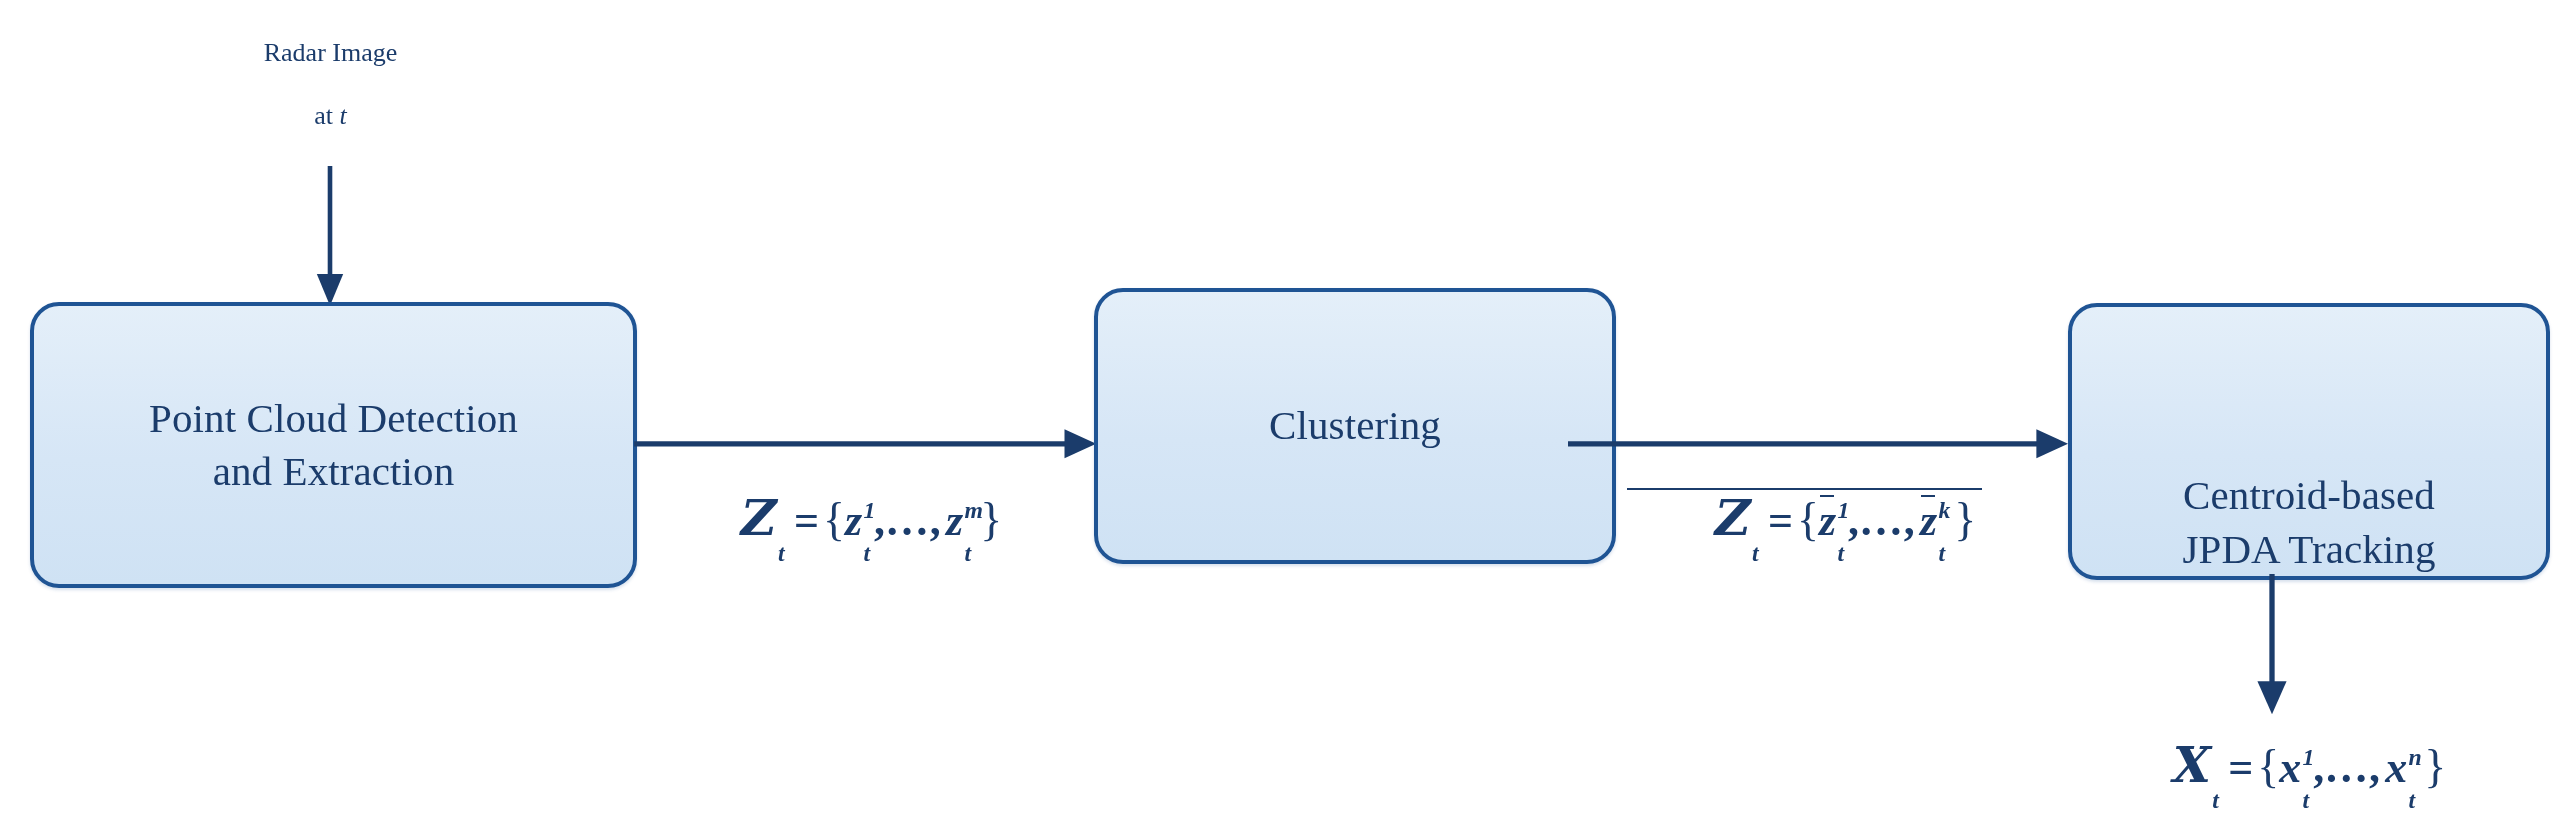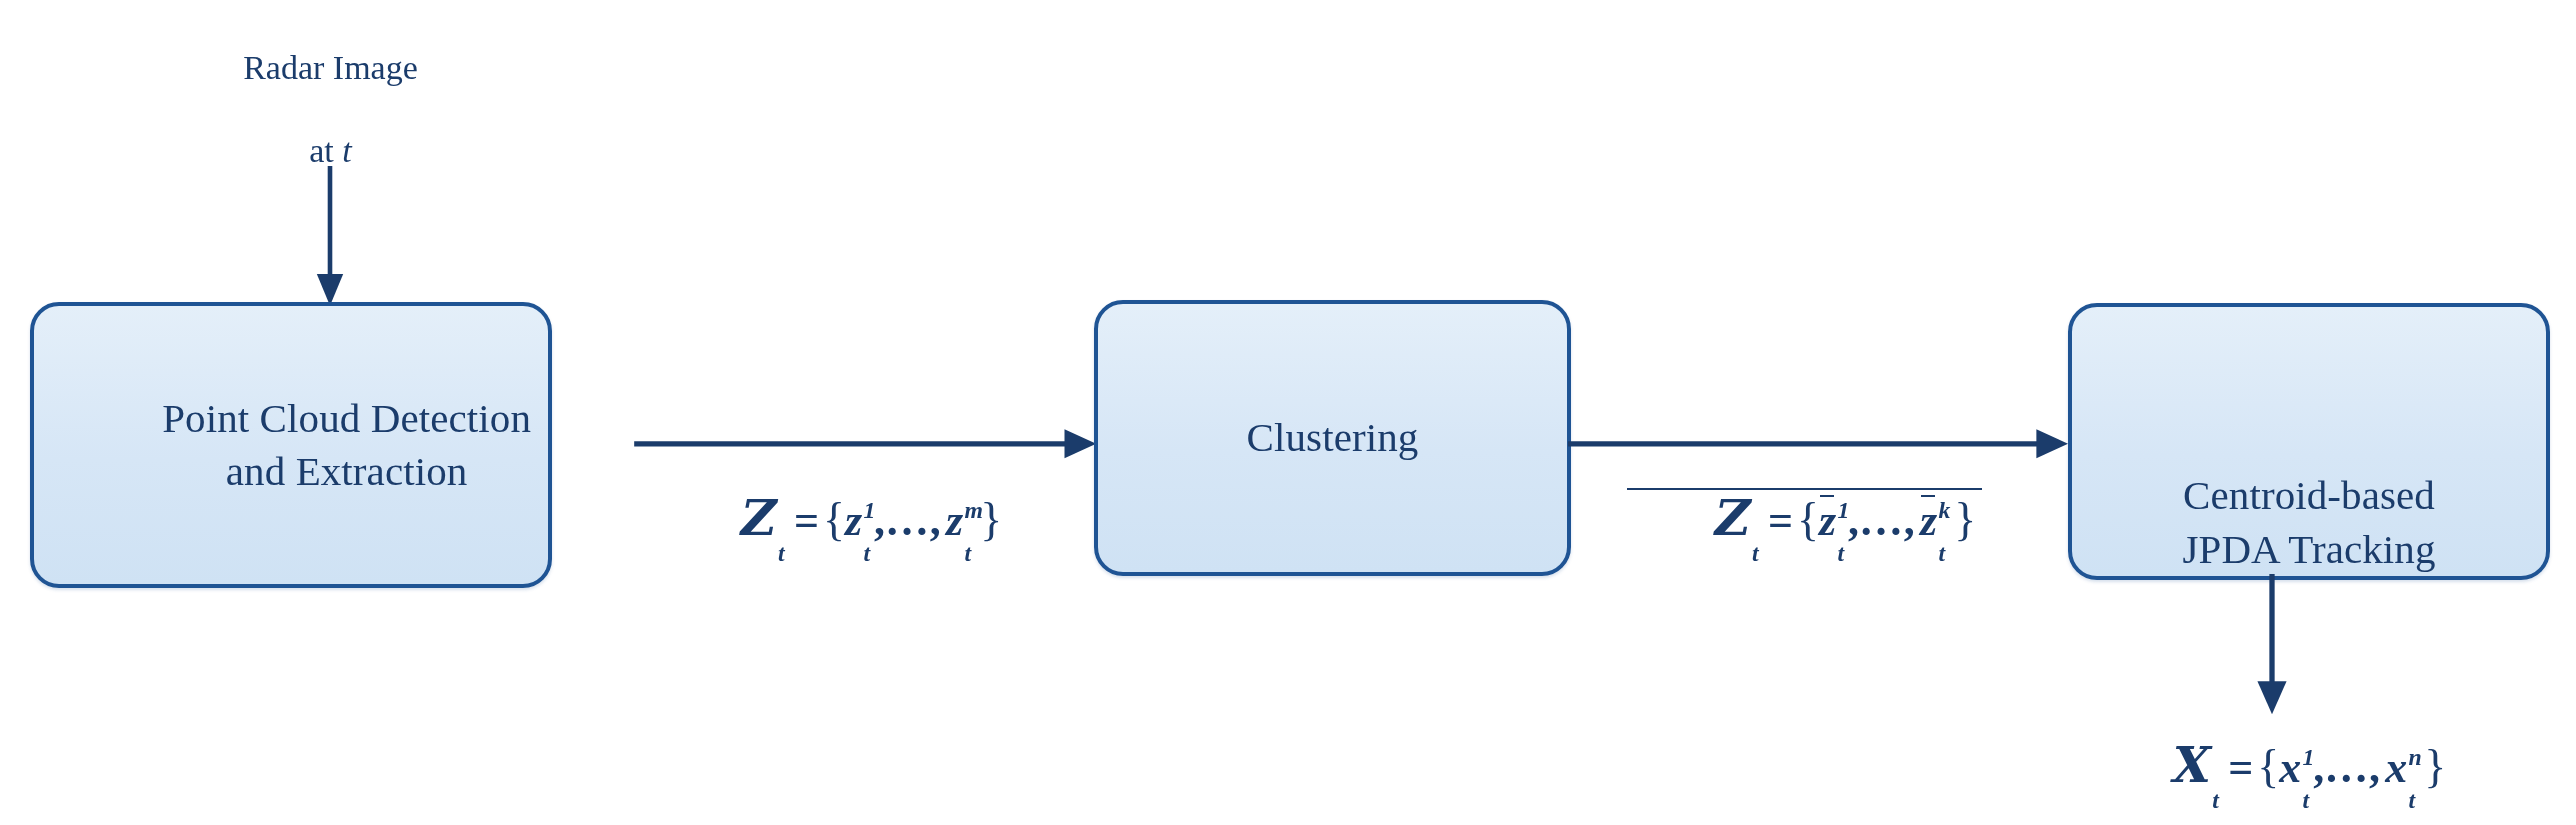--- a/index.html
+++ b/index.html
@@ -33,37 +33,37 @@
   }
   .proc-label {
     color: #1b3c6b;
     font-size: 41px;
     line-height: 1.30;
     letter-spacing: 0.1px;
     padding: 0 17px;
     white-space: pre-line;
   }
 
-  #box-detection { left: 30px;   top: 302px; width: 522px;  height: 286px; justify-content: flex-end; }
-  #box-clustering{ left: 1094px; top: 300px; width: 477px;  height: 276px; align-items: center; }
+  #box-detection { left: 30px;   top: 302px; width: 607px;  height: 286px; }
+  #box-clustering{ left: 1094px; top: 288px; width: 522px;  height: 276px; align-items: center; }
   #box-tracking  { left: 2068px; top: 303px; width: 482px;  height: 277px; align-items: flex-end; }
 
   
   .plain-label {
     position: absolute;
     color: #1b3c6b;
     text-align: center;
     line-height: 1.22;
     white-space: pre-line;
   }
   #label-radar-image {
     left: 172px;
     top: 5.3px;
     width: 317px;
-    font-size: 34px;
+    font-size: 26px;
   }
   #label-radar-image .ital { font-style: italic; }
 
   
   .math {
     position: absolute;
     color: #1b3c6b;
     font-family: "Liberation Serif", "DejaVu Serif", serif;
     font-style: italic;
     font-weight: bold;

